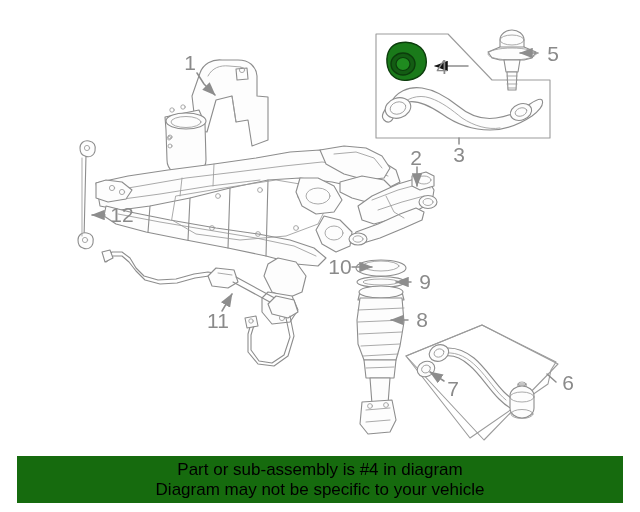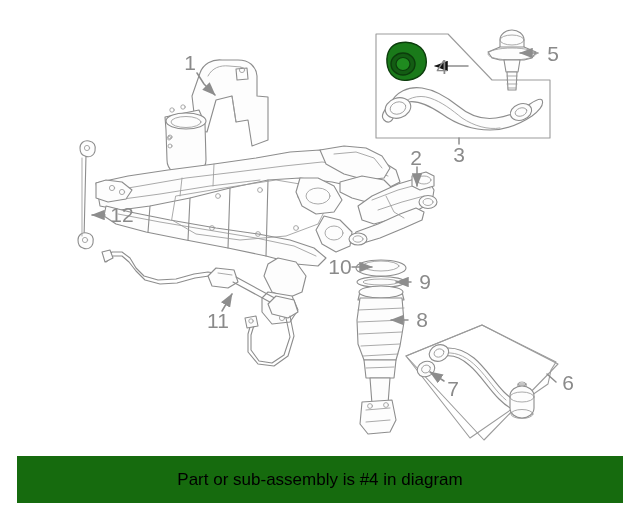--- a/index.html
+++ b/index.html
@@ -310,15 +310,16 @@
       <text class="num" x="422" y="327" text-anchor="middle">8</text>
       <text class="num" x="425" y="289" text-anchor="middle">9</text>
       <text class="num" x="340" y="274" text-anchor="middle">10</text>
       <text class="num" x="218" y="328" text-anchor="middle">11</text>
       <text class="num" x="122" y="222" text-anchor="middle">12</text>
     </g>
   </svg>
 
   <div class="banner">
     <div class="banner-line">Part or sub-assembly is #4 in diagram</div>
+    <div class="banner-line">Diagram may not be specific to your vehicle</div>
   </div>
 
 </div>
 
 </body></html>

